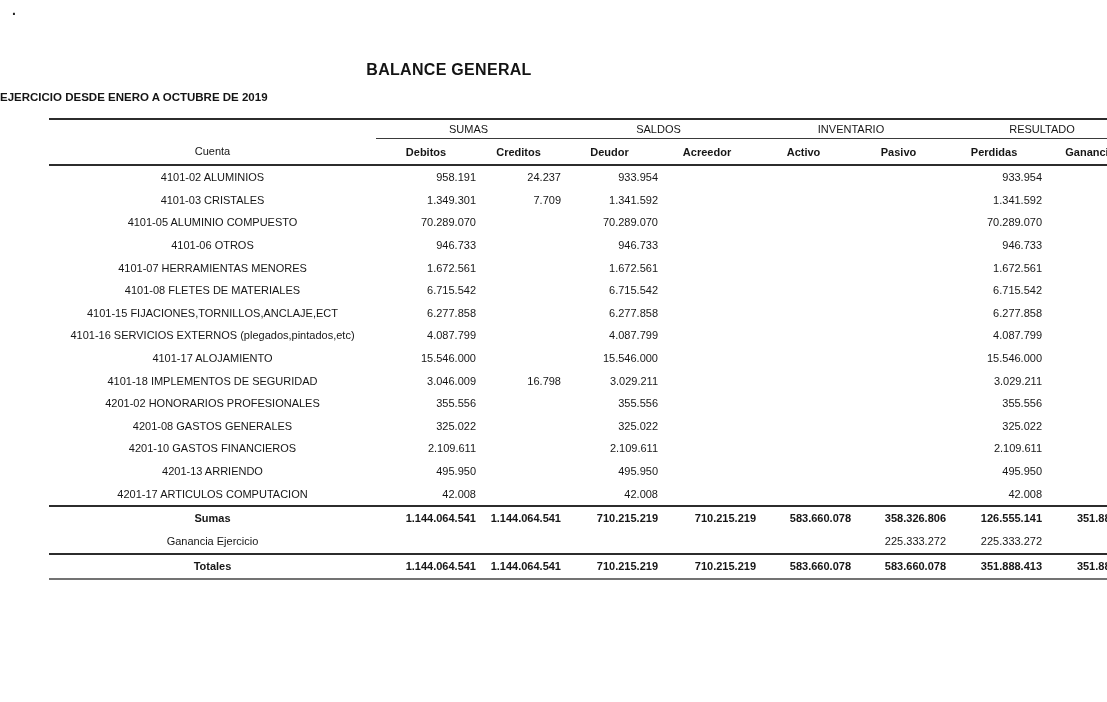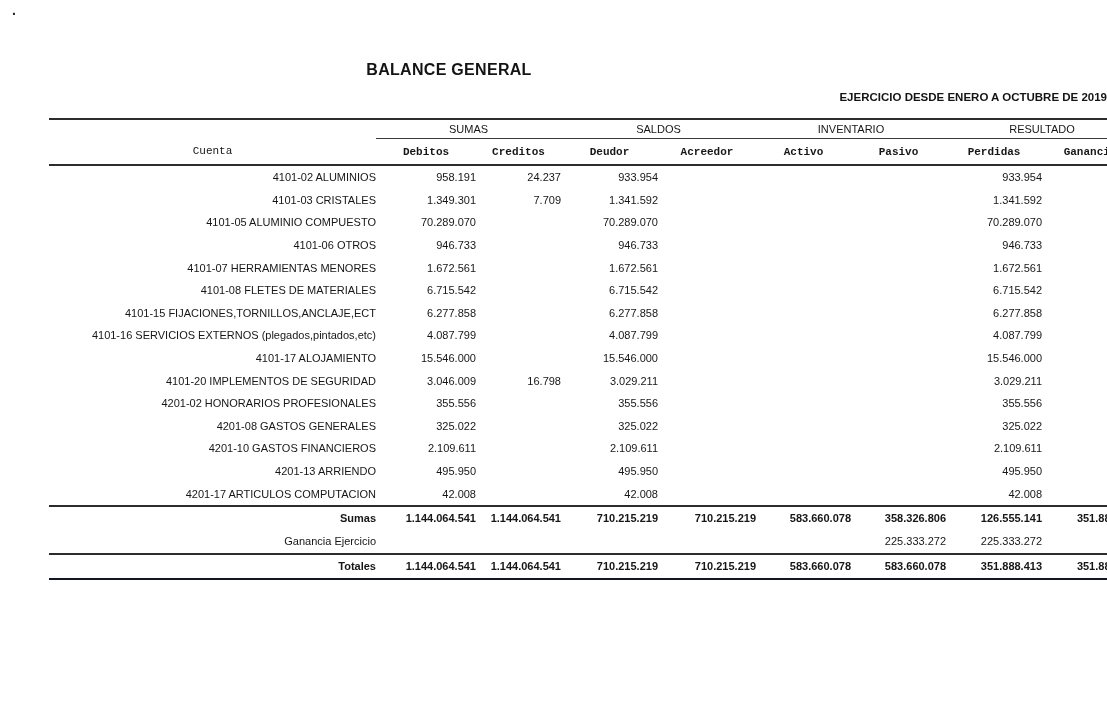--- a/index.html
+++ b/index.html
@@ -35,21 +35,21 @@
     font-size: 16px;
     font-weight: bold;
     letter-spacing: 0.3px;
     color: #141414;
   }
   .report-subtitle {
     position: absolute;
     top: 91px;
     left: 0;
     width: 1107px;
-    text-align: right;
+    text-align: left;
     font-size: 11.5px;
     font-weight: bold;
     color: #141414;
   }
   table.report {
     position: absolute;
     top: 118px;
     left: 8px;
     width: 1089px;
     border-collapse: collapse;
@@ -74,47 +74,46 @@
   tr.group-row th.group-cell {
     border-bottom: 1.5px solid #3a3a3a;
   }
   tr.cols-row th {
     height: 25px;
     vertical-align: middle;
     text-align: center;
     border-bottom: 2px solid #2c2c2c;
     font-weight: bold;
     font-size: 11px;
-    font-family: Liberation Mono, monospace;
   }
   tr.cols-row th.cuenta-head {
     font-weight: normal;
   }
   tbody.data tr td {
     height: 22.6px;
     vertical-align: middle;
   }
   td.cuenta {
-    text-align: right;
+    text-align: center;
     padding-left: 12px;
   }
   td.num {
     text-align: right;
     padding-right: 8px;
   }
   tbody.footer tr td {
     height: 23px;
     vertical-align: middle;
   }
   tr.rule-top td {
     border-top: 2px solid #2c2c2c;
   }
   tr.rule-both td {
     border-top: 2px solid #2c2c2c;
-    border-bottom: 2px solid #0f172a;
+    border-bottom: 2px solid #737373;
   }
   tr.bold td {
     font-weight: bold;
   }
 </style>
 </head>
 <body>
 
 <div class="page">
 
@@ -249,21 +248,21 @@
           <td class="num">15.546.000</td>
           <td class="num"></td>
           <td class="num">15.546.000</td>
           <td class="num"></td>
           <td class="num"></td>
           <td class="num"></td>
           <td class="num">15.546.000</td>
           <td class="num"></td>
         </tr>
         <tr>
-          <td class="cuenta">4101-20 IMPLEMENTOS DE SEGURIDAD</td>
+          <td class="cuenta">4101-18 IMPLEMENTOS DE SEGURIDAD</td>
           <td class="num">3.046.009</td>
           <td class="num">16.798</td>
           <td class="num">3.029.211</td>
           <td class="num"></td>
           <td class="num"></td>
           <td class="num"></td>
           <td class="num">3.029.211</td>
           <td class="num"></td>
         </tr>
         <tr>

